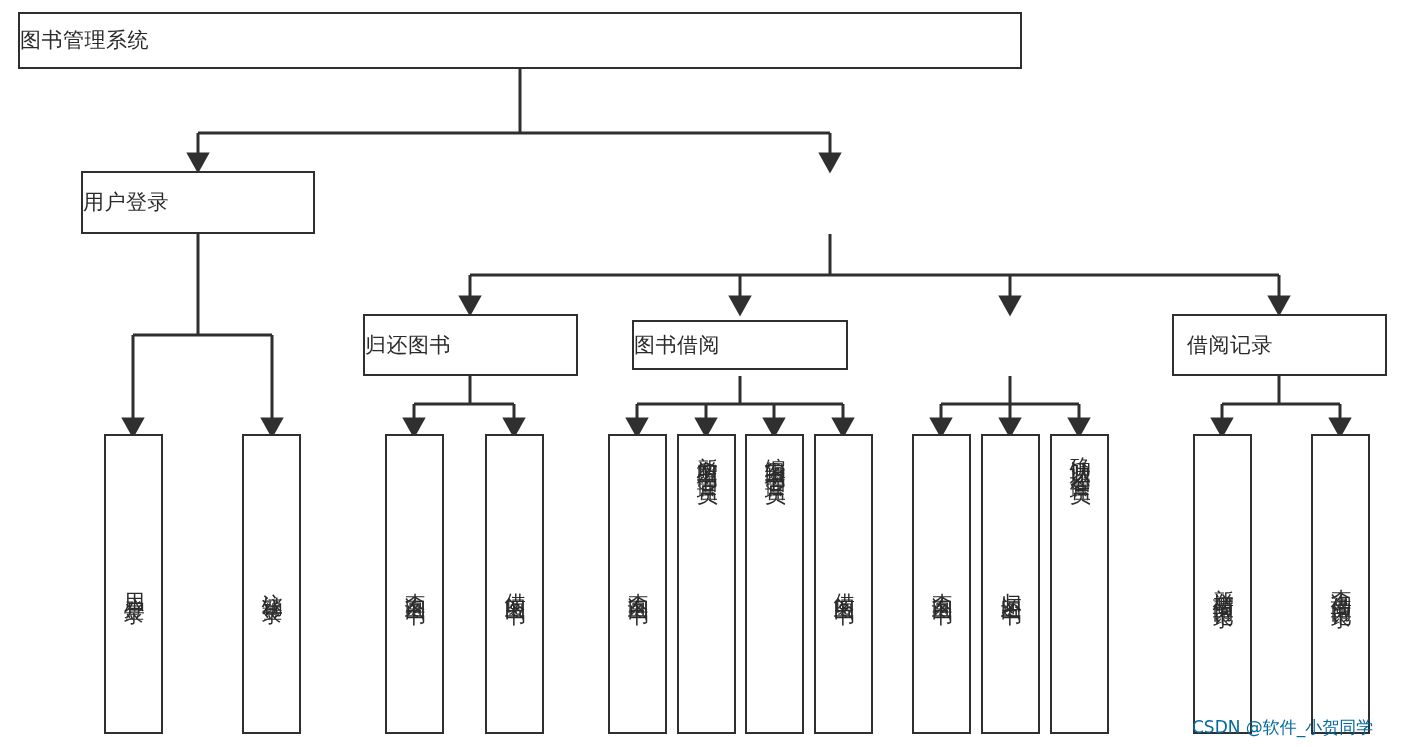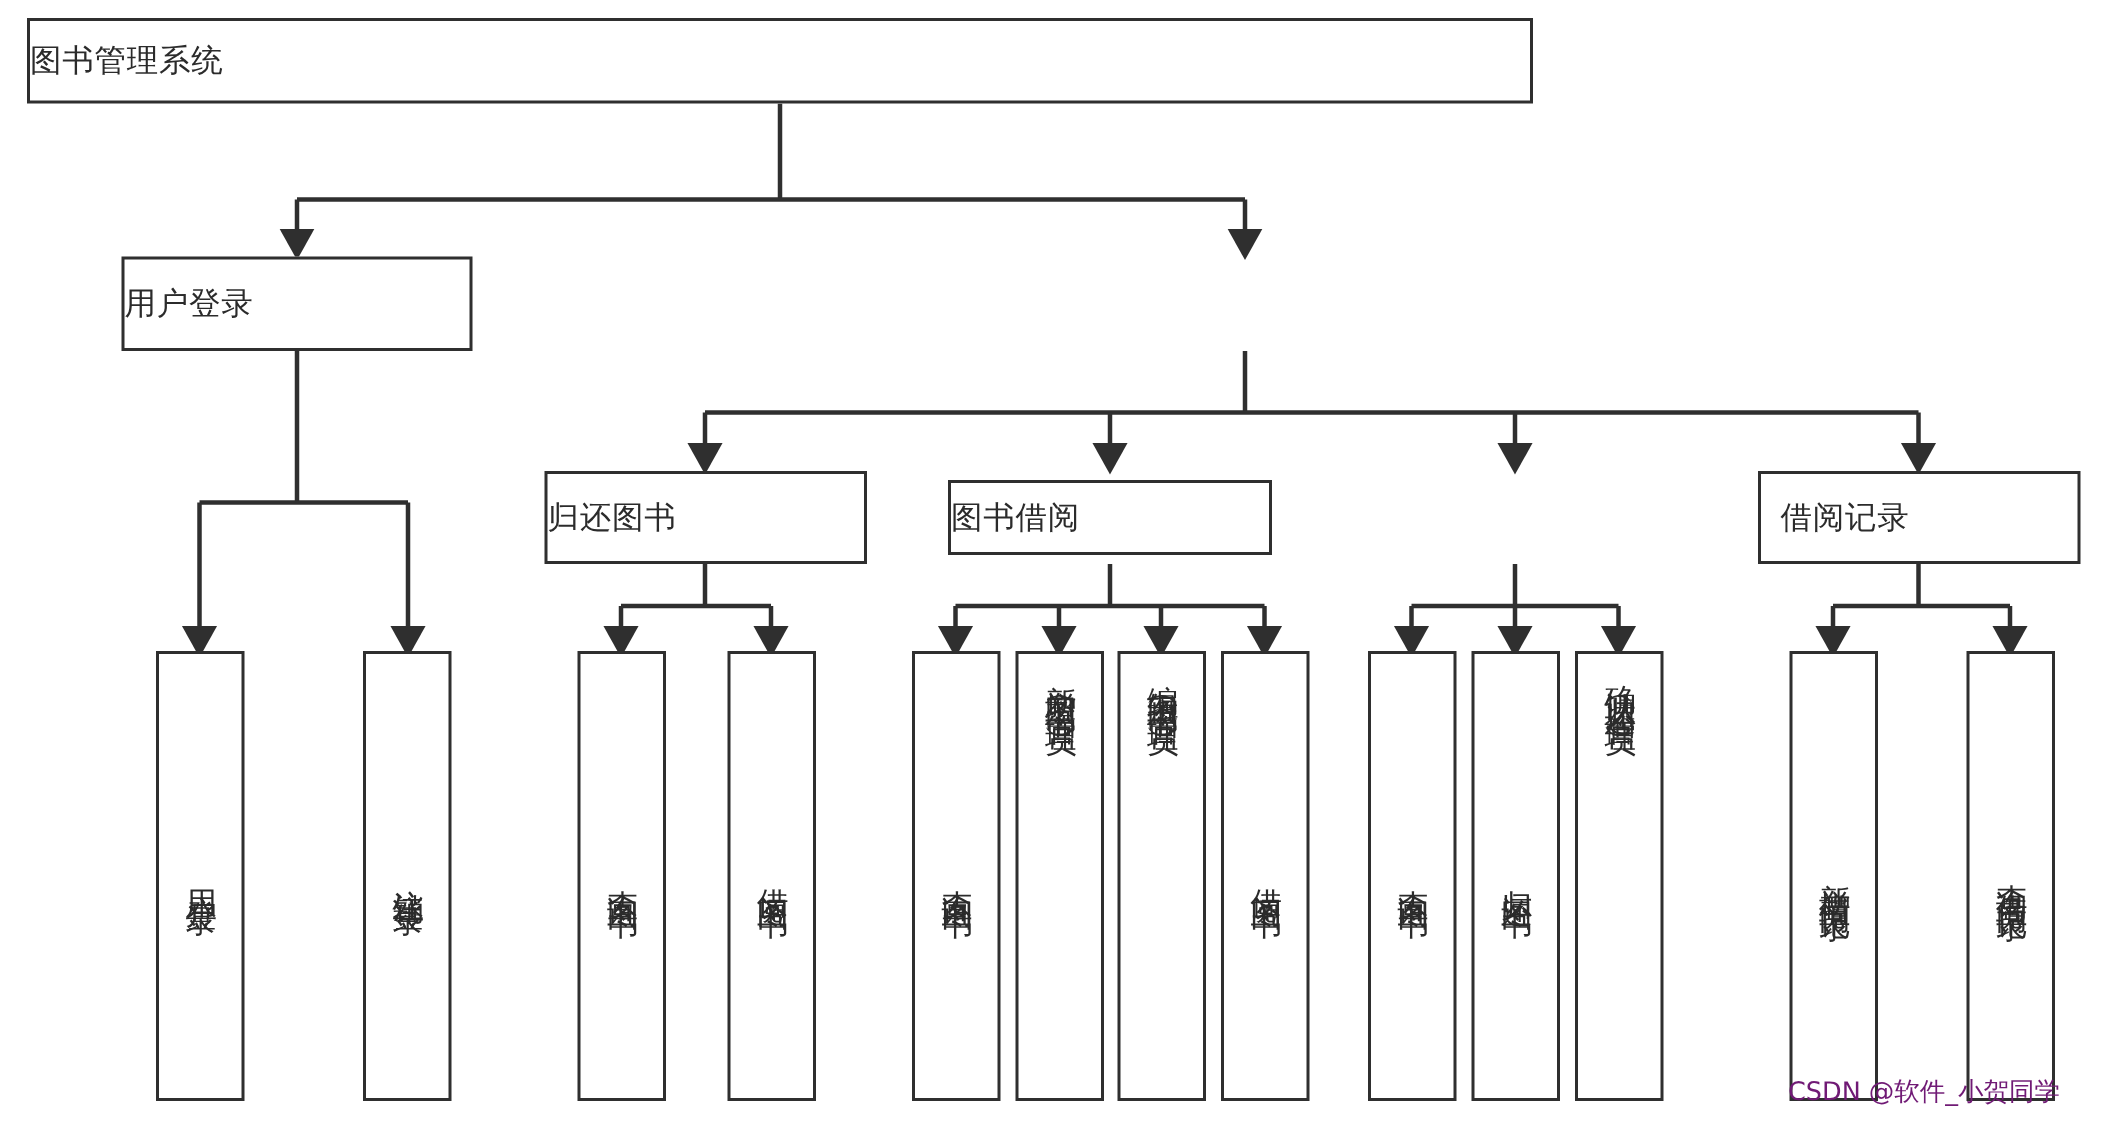--- a/index.html
+++ b/index.html
@@ -63,21 +63,21 @@
     font-size: 21px;
     line-height: 1.30;
     letter-spacing: 4px;
     white-space: nowrap;
   }
   .watermark {
     position: absolute;
     left: 1192px;
     top: 716px;
     font-size: 17px;
-    color: #701a75;
+    color: #0369a1;
     white-space: nowrap;
     z-index: 5;
     user-select: none;
   }
 </style>
 </head>
 <body>
 
 <div id="diagram-root">
 

